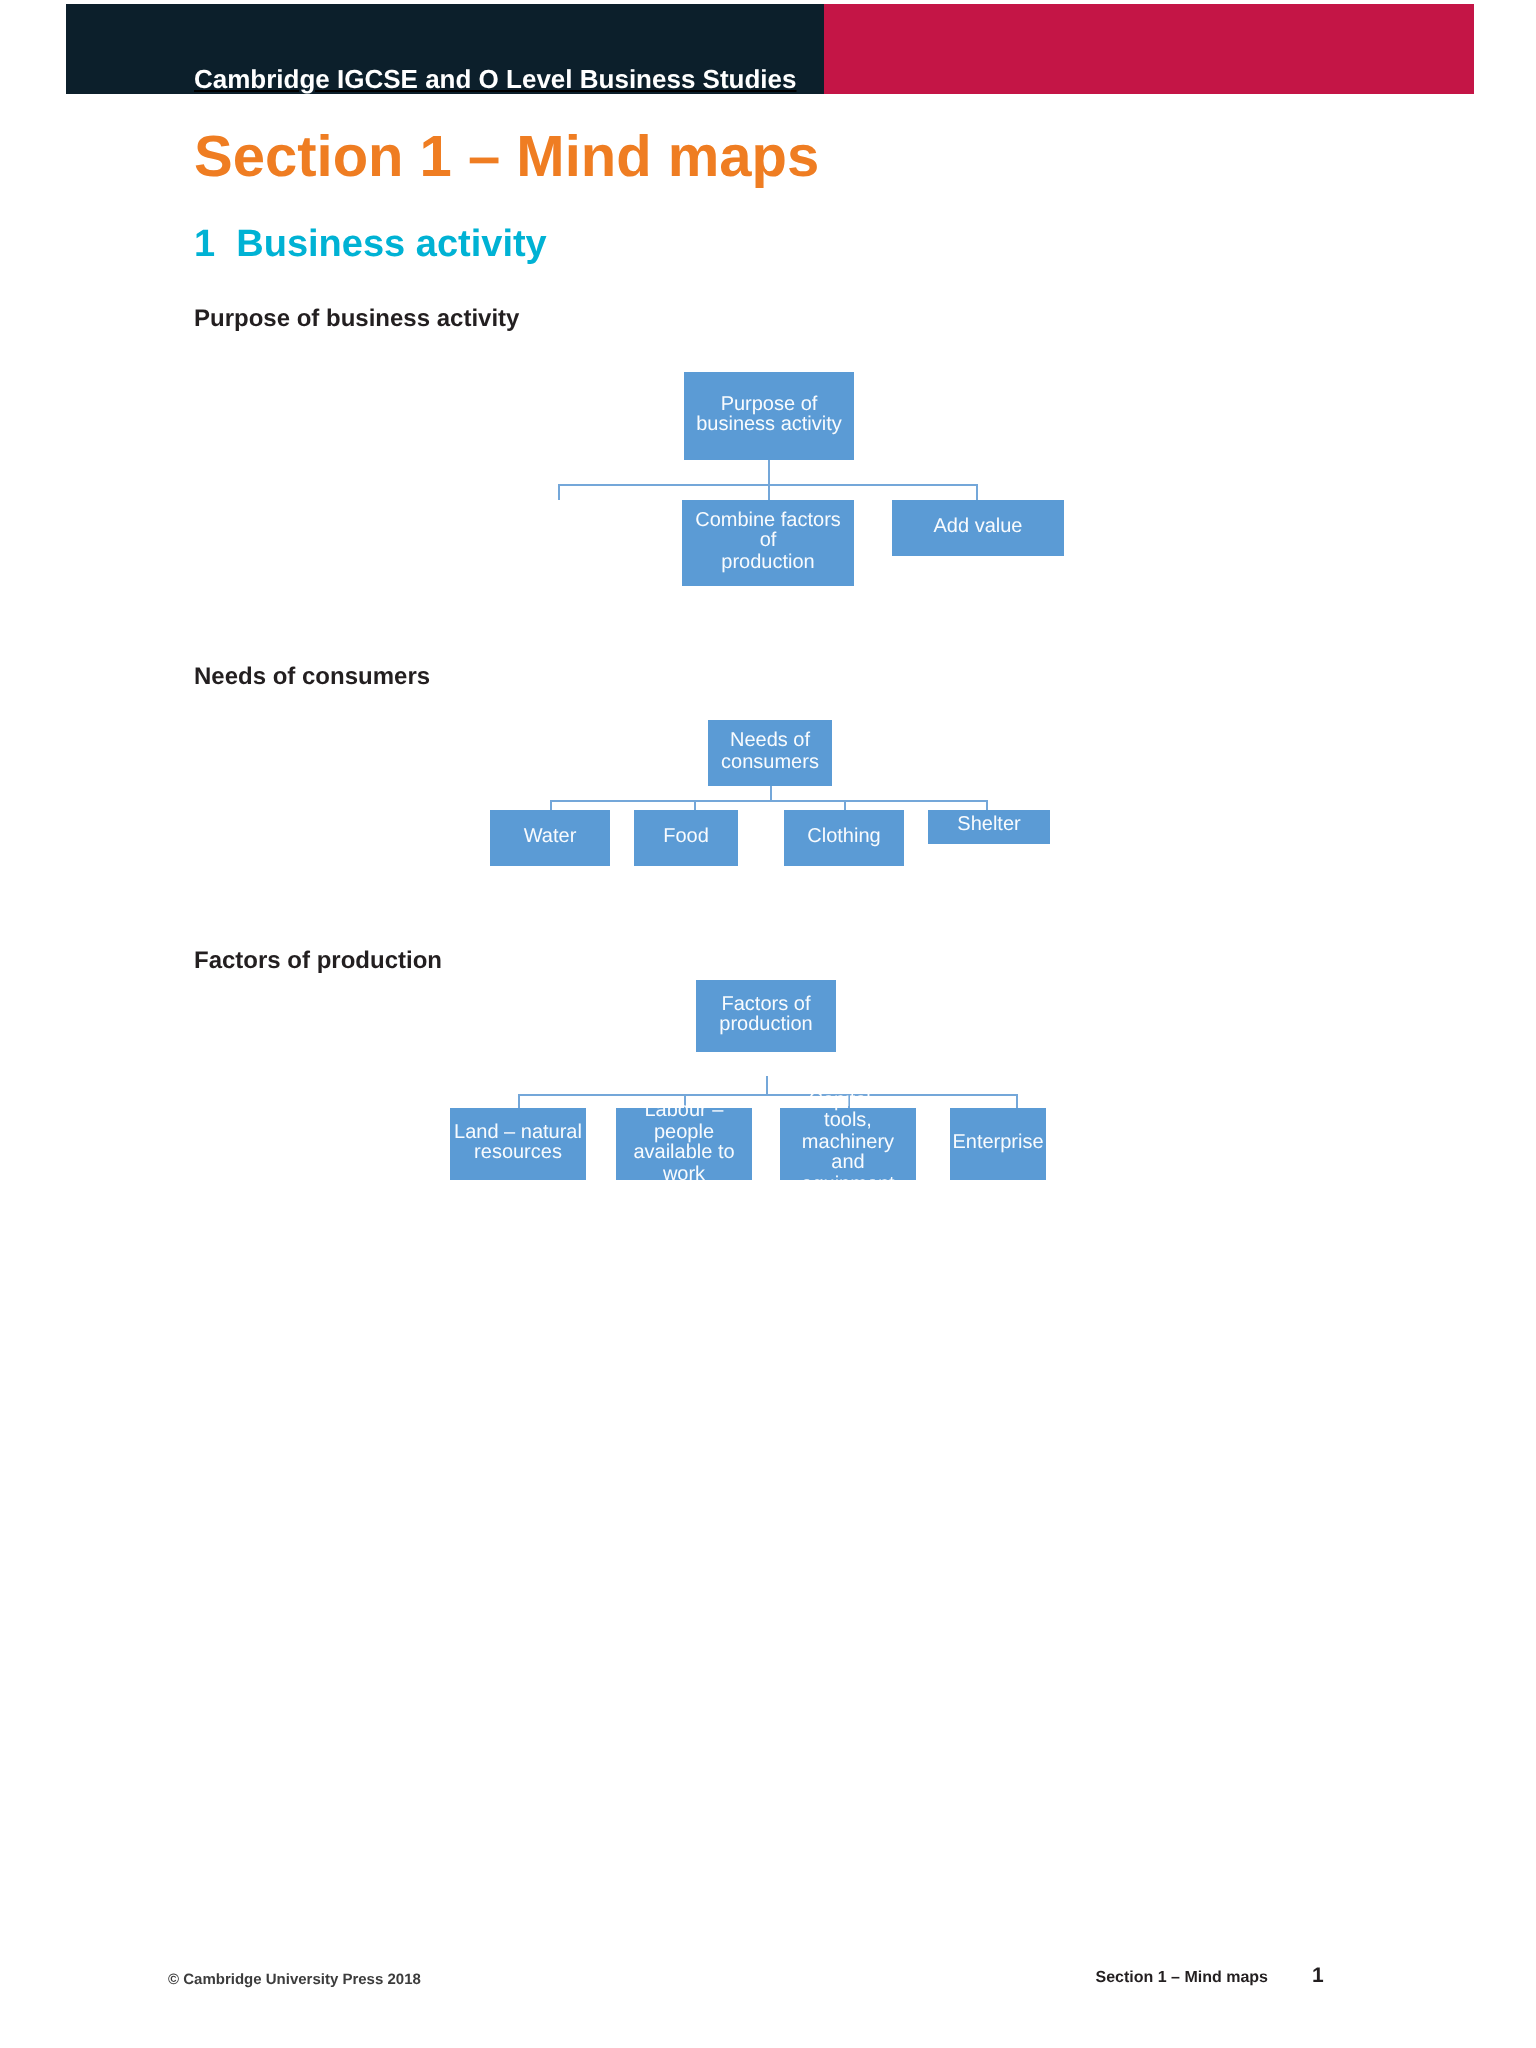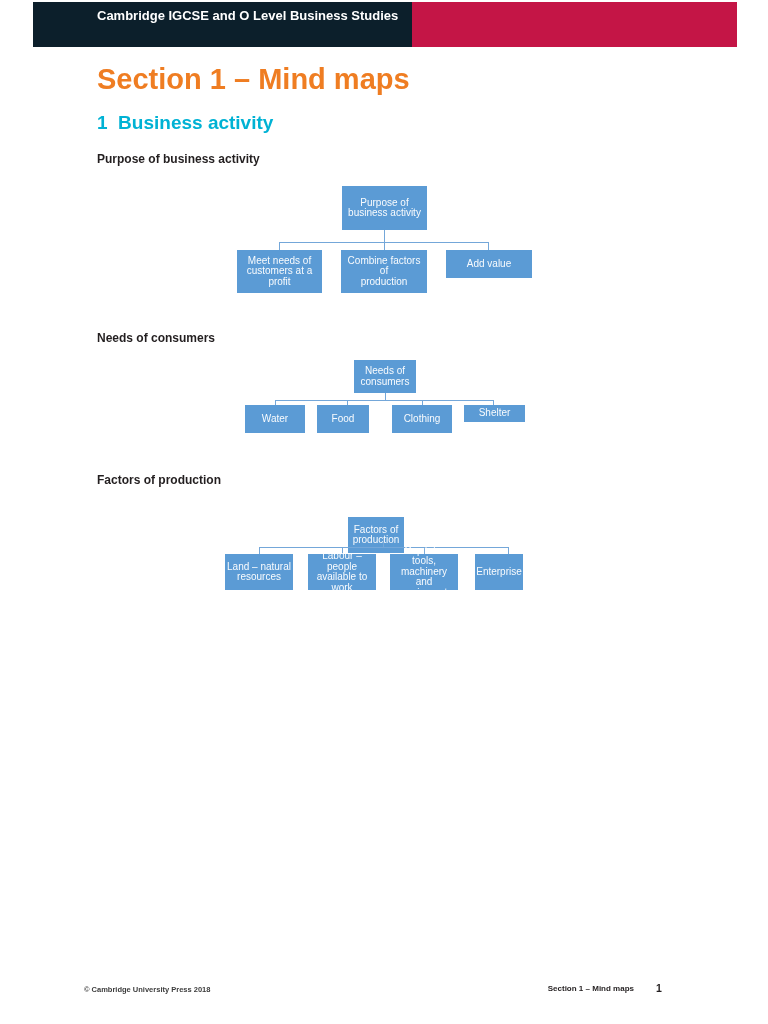--- a/index.html
+++ b/index.html
@@ -8,21 +8,21 @@
     width: 768px;
     height: 1024px;
     background: #ffffff;
     font-family: "Liberation Sans", sans-serif;
     overflow: hidden;
   }
   
   .header-bar { position: absolute; left: 33px; top: 2px; width: 704px; height: 45px; display: flex; }
   .header-dark {
     width: 379px; height: 100%; background: #0c1f2b;
-    display: flex; align-items: flex-start;
+    display: flex; align-items: flex-end; text-decoration: underline;
   }
   .header-red { flex: 1; height: 100%; background: #c41546; }
   .header-title {
     color: #ffffff; font-size: 13px; font-weight: bold;
     padding-left: 64px; padding-top: 6px; white-space: nowrap;
   }
   
   .page-title {
     position: absolute; left: 97px; top: 64px;
     font-size: 29px; line-height: 31px; font-weight: bold; color: #ef7d22;
@@ -80,25 +80,20 @@
 
   <div class="node" style="left:342px;top:186px;width:85px;height:44px">
     <span>Purpose of</span>
     <span>business activity</span>
   </div>
   <div class="vline" style="left:384px;top:230px;height:12px"></div>
   <div class="hline" style="left:279px;top:242px;width:210px"></div>
   <div class="vline" style="left:279px;top:242px;height:8px"></div>
   <div class="vline" style="left:384px;top:242px;height:8px"></div>
   <div class="vline" style="left:488px;top:242px;height:8px"></div>
-  <div class="node" style="left:237px;top:250px;width:85px;height:43px">
-    <span>Meet needs of</span>
-    <span>customers at a</span>
-    <span>profit</span>
-  </div>
   <div class="node" style="left:341px;top:250px;width:86px;height:43px">
     <span>Combine factors of</span>
     <span>production</span>
   </div>
   <div class="node" style="left:446px;top:250px;width:86px;height:28px">
     <span>Add value</span>
   </div>
 
   <div class="map-heading" style="top:331px">Needs of consumers</div>
 
@@ -120,21 +115,21 @@
   </div>
   <div class="node" style="left:392px;top:405px;width:60px;height:28px">
     <span>Clothing</span>
   </div>
   <div class="node" style="left:464px;top:405px;width:61px;height:17px">
     <span>Shelter</span>
   </div>
 
   <div class="map-heading" style="top:473px">Factors of production</div>
 
-  <div class="node" style="left:348px;top:517px;width:56px;height:36px">
+  <div class="node" style="left:348px;top:490px;width:70px;height:36px">
     <span>Factors of</span>
     <span>production</span>
   </div>
   <div class="vline" style="left:383px;top:538px;height:9px"></div>
   <div class="hline" style="left:259px;top:547px;width:250px"></div>
   <div class="vline" style="left:259px;top:547px;height:7px"></div>
   <div class="vline" style="left:342px;top:547px;height:7px"></div>
   <div class="vline" style="left:424px;top:547px;height:7px"></div>
   <div class="vline" style="left:508px;top:547px;height:7px"></div>
   <div class="node" style="left:225px;top:554px;width:68px;height:36px">

